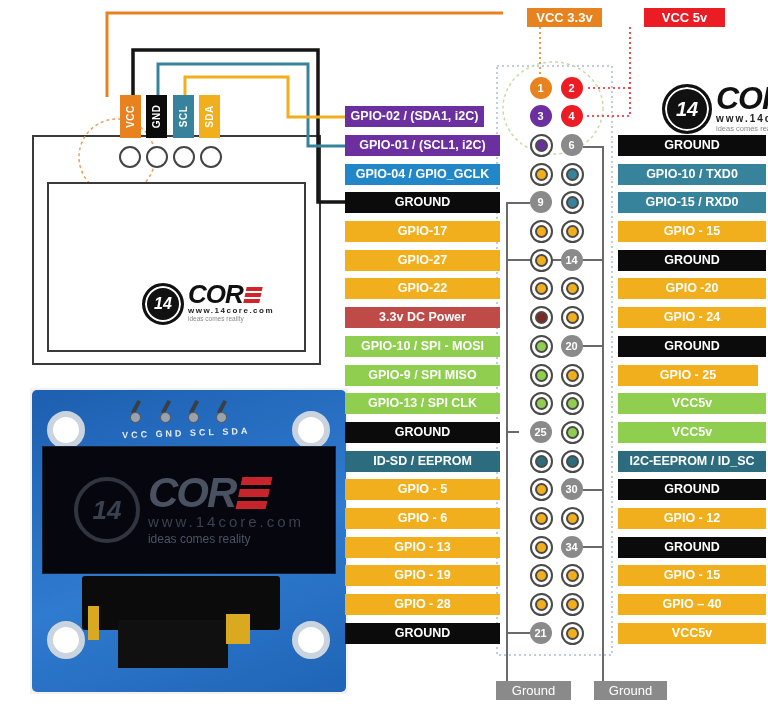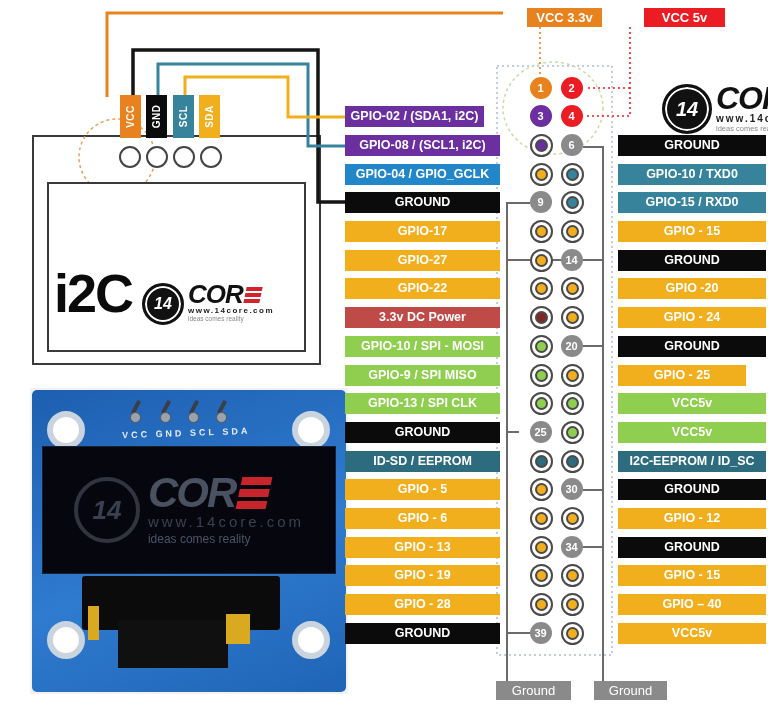--- a/index.html
+++ b/index.html
@@ -110,21 +110,20 @@
       </div>
       <div class="abs tab" style="left: 175px; background: rgb(242, 175, 29);">
         <span>SDA</span>
       </div>
     </div>
   <div class="abs hole" style="left:95px;"></div>
   <div class="abs hole" style="left:122px;"></div>
   <div class="abs hole" style="left:149px;"></div>
   <div class="abs hole" style="left:176px;"></div>
   <div class="abs note-box"></div>
-  <div class="abs i2c-logo">i2C</div>
 
   <div class="abs corelogo" style="left:118px;top:283px;">
     <div class="badge" style="width:36px;height:36px;font-size:16px;">14</div>
     <div class="cor-wrap">
       <div class="cor-row">
         <span class="cor-txt" style="font-size:26px;">COR</span>
         <span class="ebars">
             <i style="width:16px;height:4px;margin:1px 0;"></i>
             <i style="width:16px;height:4px;margin:1px 0;"></i>
             <i style="width:16px;height:4px;margin:1px 0;"></i>
@@ -146,21 +145,21 @@
             <i style="width:20px;height:5px;margin:1px 0;"></i>
           </span>
       </div>
       <span class="url-txt" style="font-size:10px;letter-spacing:2px;">www.14core.com</span>
       <span class="tag-txt" style="font-size:7.5px;">ideas comes reality</span>
     </div>
   </div>
 
   <div id="left-labels">
       <div class="lbl" style="left: 345px; width: 139px; top: 106.2px; background: rgb(107, 47, 160);">GPIO-02 / (SDA1, i2C)</div>
-      <div class="lbl" style="left: 345px; width: 155px; top: 134.9px; background: rgb(107, 47, 160);">GPIO-08 / (SCL1, i2C)</div>
+      <div class="lbl" style="left: 345px; width: 155px; top: 134.9px; background: rgb(107, 47, 160);">GPIO-01 / (SCL1, i2C)</div>
       <div class="lbl" style="left: 345px; width: 155px; top: 163.6px; background: rgb(34, 135, 200);">GPIO-04 / GPIO_GCLK</div>
       <div class="lbl" style="left: 345px; width: 155px; top: 192.3px; background: rgb(11, 11, 11);">GROUND</div>
       <div class="lbl" style="left: 345px; width: 155px; top: 221px; background: rgb(242, 175, 29);">GPIO-17</div>
       <div class="lbl" style="left: 345px; width: 155px; top: 249.7px; background: rgb(242, 175, 29);">GPIO-27</div>
       <div class="lbl" style="left: 345px; width: 155px; top: 278.4px; background: rgb(242, 175, 29);">GPIO-22</div>
       <div class="lbl" style="left: 345px; width: 155px; top: 307.1px; background: rgb(190, 75, 72);">3.3v DC Power</div>
       <div class="lbl" style="left: 345px; width: 155px; top: 335.8px; background: rgb(143, 206, 78);">GPIO-10 / SPI - MOSI</div>
       <div class="lbl" style="left: 345px; width: 155px; top: 364.5px; background: rgb(143, 206, 78);">GPIO-9 / SPI MISO</div>
       <div class="lbl" style="left: 345px; width: 155px; top: 393.2px; background: rgb(143, 206, 78);">GPIO-13 / SPI CLK</div>
       <div class="lbl" style="left: 345px; width: 155px; top: 421.9px; background: rgb(11, 11, 11);">GROUND</div>
@@ -174,21 +173,21 @@
     </div>
   <div id="right-labels">
       <div class="lbl" style="left: 618px; width: 148px; top: 134.9px; background: rgb(11, 11, 11);">GROUND</div>
       <div class="lbl" style="left: 618px; width: 148px; top: 163.6px; background: rgb(55, 131, 155);">GPIO-10 / TXD0</div>
       <div class="lbl" style="left: 618px; width: 148px; top: 192.3px; background: rgb(55, 131, 155);">GPIO-15 / RXD0</div>
       <div class="lbl" style="left: 618px; width: 148px; top: 221px; background: rgb(242, 175, 29);">GPIO - 15</div>
       <div class="lbl" style="left: 618px; width: 148px; top: 249.7px; background: rgb(11, 11, 11);">GROUND</div>
       <div class="lbl" style="left: 618px; width: 148px; top: 278.4px; background: rgb(242, 175, 29);">GPIO -20</div>
       <div class="lbl" style="left: 618px; width: 148px; top: 307.1px; background: rgb(242, 175, 29);">GPIO - 24</div>
       <div class="lbl" style="left: 618px; width: 148px; top: 335.8px; background: rgb(11, 11, 11);">GROUND</div>
-      <div class="lbl" style="left: 618px; width: 128px; top: 364.5px; background: rgb(242, 175, 29);">GPIO - 25</div>
+      <div class="lbl" style="left: 618px; width: 140px; top: 364.5px; background: rgb(242, 175, 29);">GPIO - 25</div>
       <div class="lbl" style="left: 618px; width: 148px; top: 393.2px; background: rgb(143, 206, 78);">VCC5v</div>
       <div class="lbl" style="left: 618px; width: 148px; top: 421.9px; background: rgb(143, 206, 78);">VCC5v</div>
       <div class="lbl" style="left: 618px; width: 148px; top: 450.6px; background: rgb(45, 108, 126);">I2C-EEPROM / ID_SC</div>
       <div class="lbl" style="left: 618px; width: 148px; top: 479.3px; background: rgb(11, 11, 11);">GROUND</div>
       <div class="lbl" style="left: 618px; width: 148px; top: 508px; background: rgb(242, 175, 29);">GPIO - 12</div>
       <div class="lbl" style="left: 618px; width: 148px; top: 536.7px; background: rgb(11, 11, 11);">GROUND</div>
       <div class="lbl" style="left: 618px; width: 148px; top: 565.4px; background: rgb(242, 175, 29);">GPIO - 15</div>
       <div class="lbl" style="left: 618px; width: 148px; top: 594.1px; background: rgb(242, 175, 29);">GPIO – 40</div>
       <div class="lbl" style="left: 618px; width: 148px; top: 622.8px; background: rgb(242, 175, 29);">VCC5v</div>
     </div>
@@ -278,21 +277,21 @@
       </div>
       <div class="pin ring" style="left: 560.5px; top: 564.4px;">
         <div class="dot" style="background: rgb(242, 175, 29);"></div>
       </div>
       <div class="pin ring" style="left: 529.5px; top: 593.1px;">
         <div class="dot" style="background: rgb(242, 175, 29);"></div>
       </div>
       <div class="pin ring" style="left: 560.5px; top: 593.1px;">
         <div class="dot" style="background: rgb(242, 175, 29);"></div>
       </div>
-      <div class="pin filled" style="left: 529.5px; top: 621.8px; background: rgb(138, 138, 138);">39</div>
+      <div class="pin filled" style="left: 529.5px; top: 621.8px; background: rgb(138, 138, 138);">21</div>
       <div class="pin ring" style="left: 560.5px; top: 621.8px;">
         <div class="dot" style="background: rgb(242, 175, 29);"></div>
       </div>
     </div>
 
   <div class="abs gtag" style="left:472px;top:681px;width:75px;">Ground</div>
   <div class="abs gtag" style="left:570px;top:681px;width:73px;">Ground</div>
 
   <div class="abs photo">
     <div class="pcb"></div>

